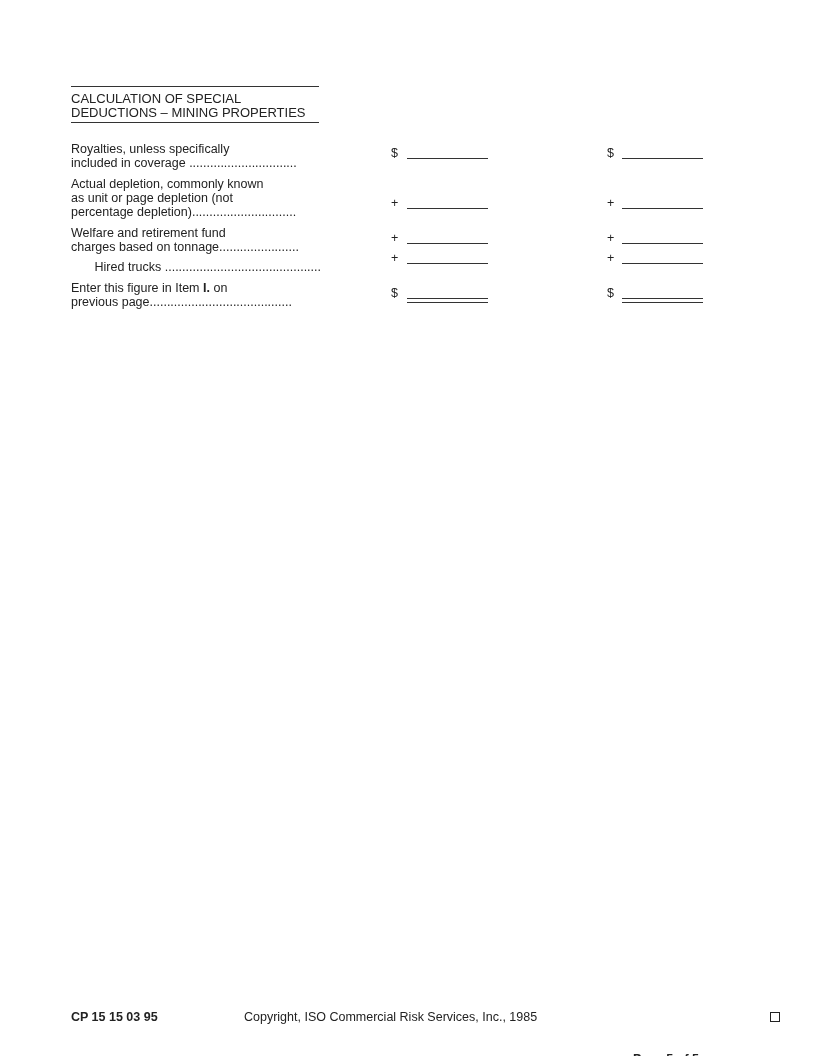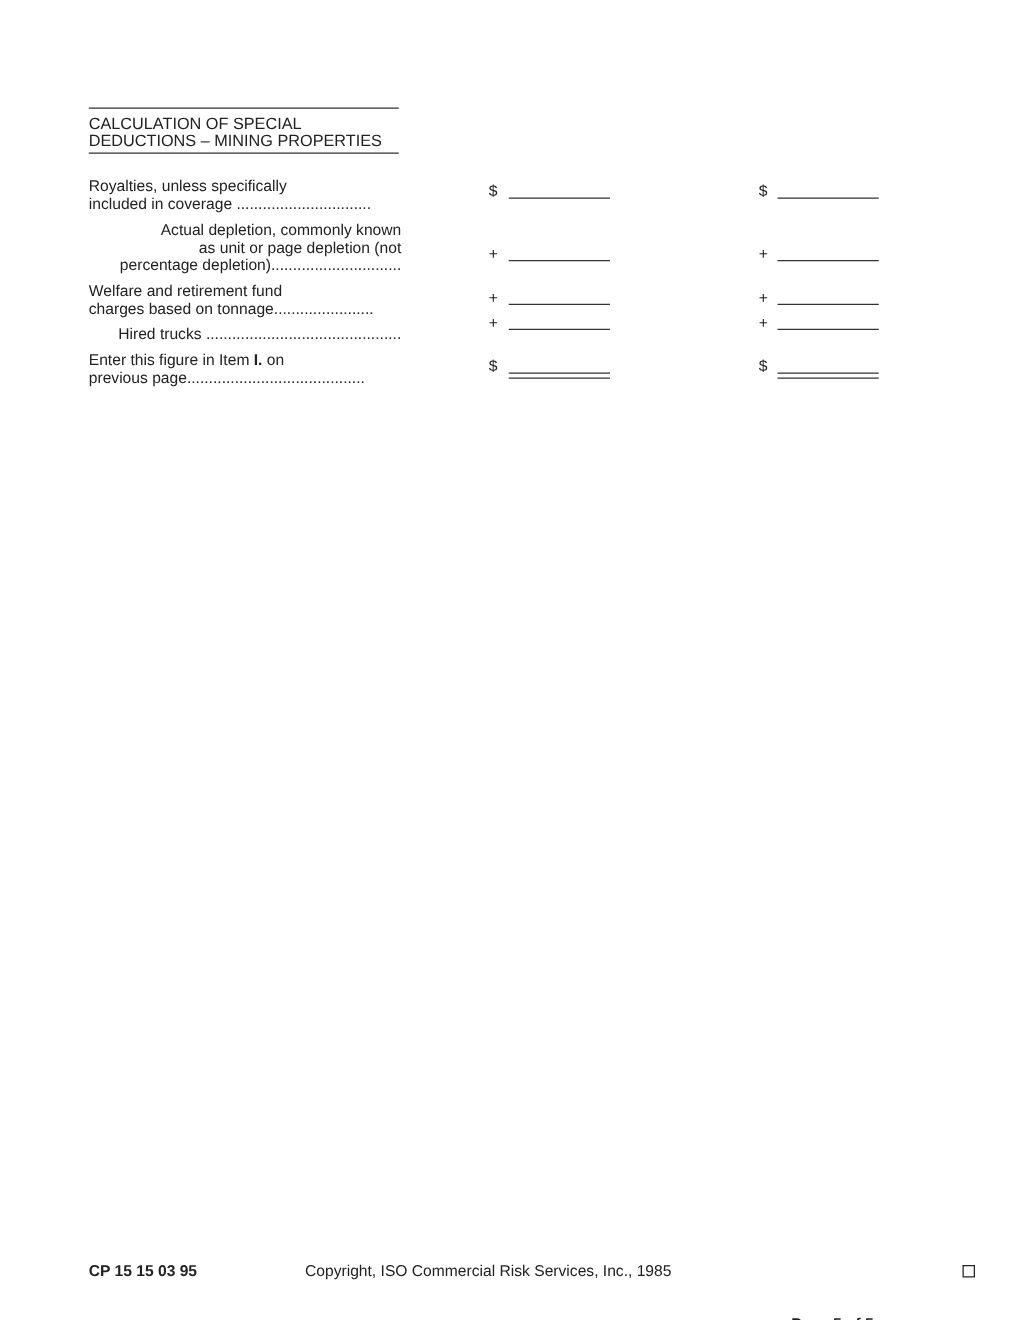--- a/index.html
+++ b/index.html
@@ -26,21 +26,21 @@
 
 <div class="abs label" style="top:132px;">
   <div>Royalties, unless specifically</div>
   <div>included in coverage ...............................</div>
 </div>
 <span class="abs sym" style="left:391px;top:146px;">$</span>
 <div class="abs line" style="left:407px;top:158px;"></div>
 <span class="abs sym" style="left:607px;top:146px;">$</span>
 <div class="abs line" style="left:622px;top:158px;"></div>
 
-<div class="abs label" style="top:167px;text-align:right;">
+<div class="abs label" style="top:167px;">
   <div>Actual depletion, commonly known</div>
   <div>as unit or page depletion (not</div>
   <div>percentage depletion)..............................</div>
 </div>
 <span class="abs sym" style="left:391px;top:196px;">+</span>
 <div class="abs line" style="left:407px;top:208px;"></div>
 <span class="abs sym" style="left:607px;top:196px;">+</span>
 <div class="abs line" style="left:622px;top:208px;"></div>
 
 <div class="abs label" style="top:216px;">

